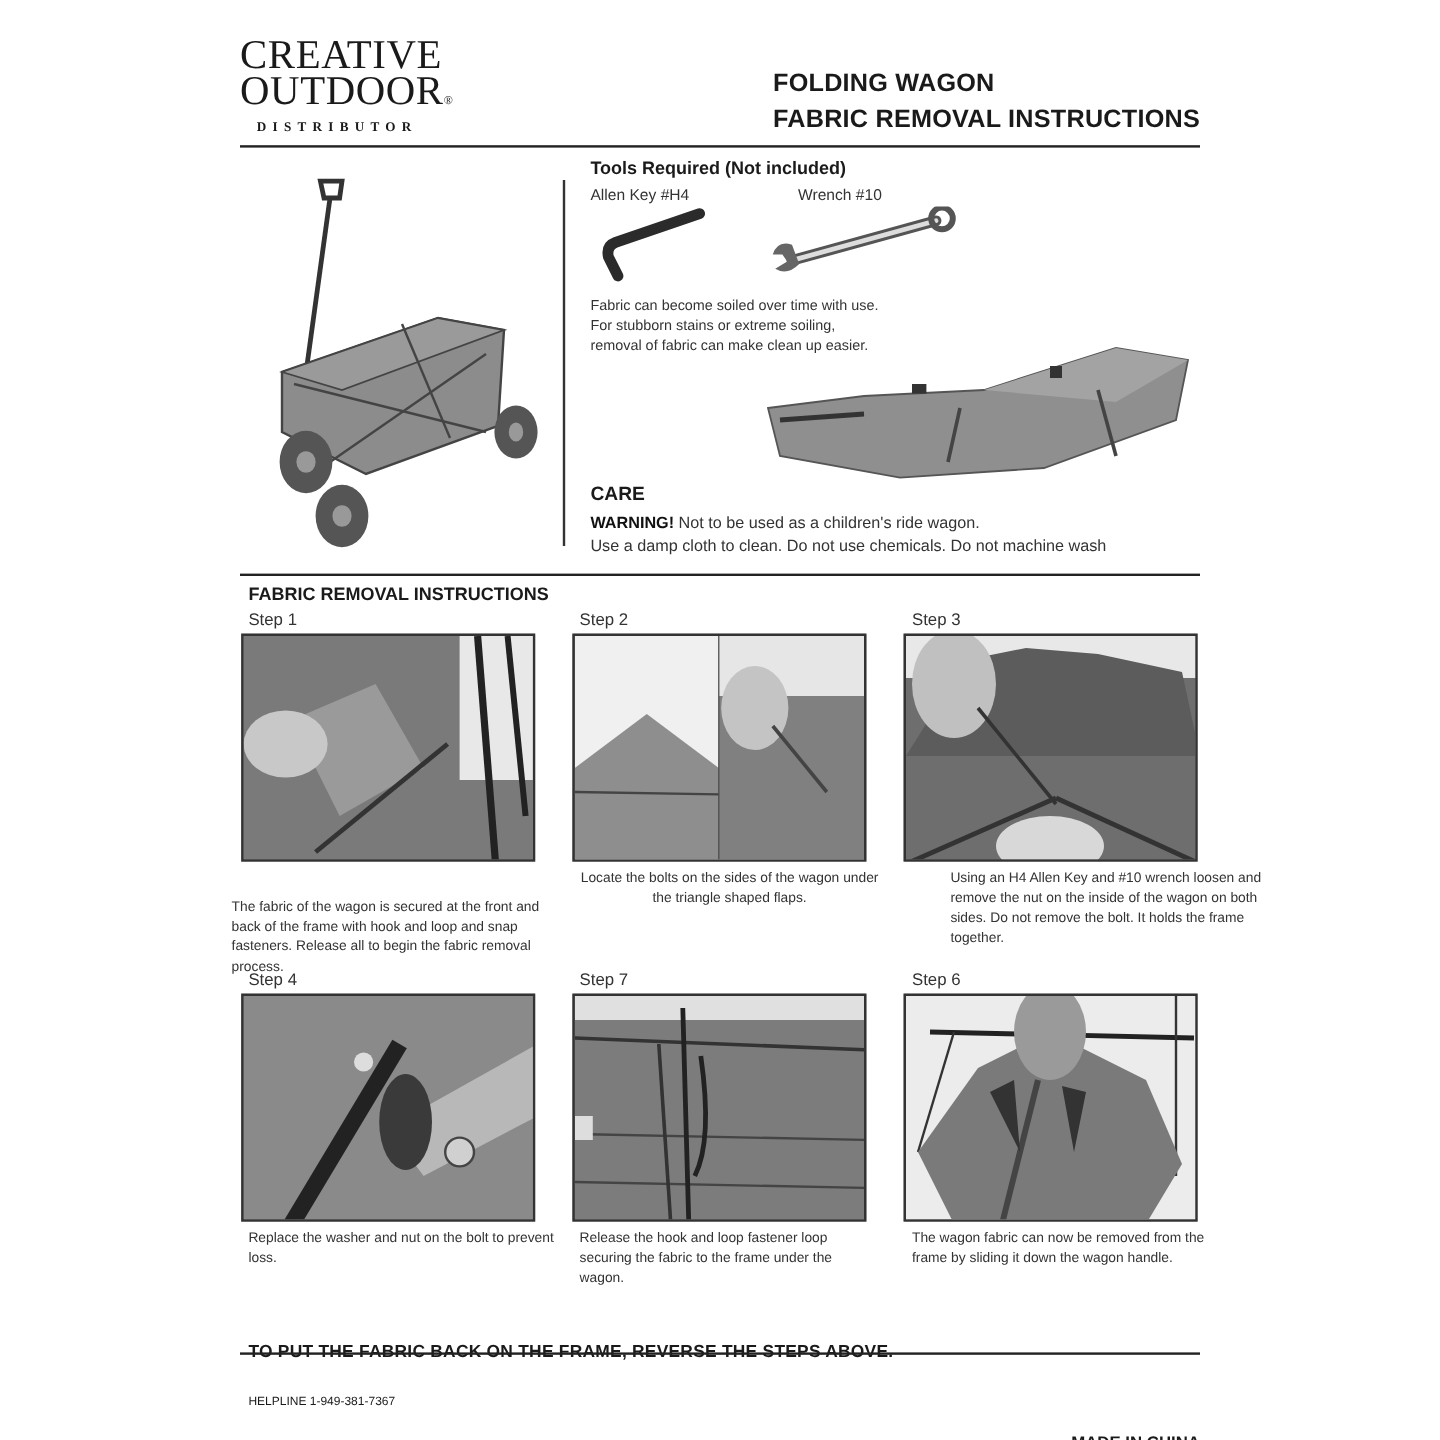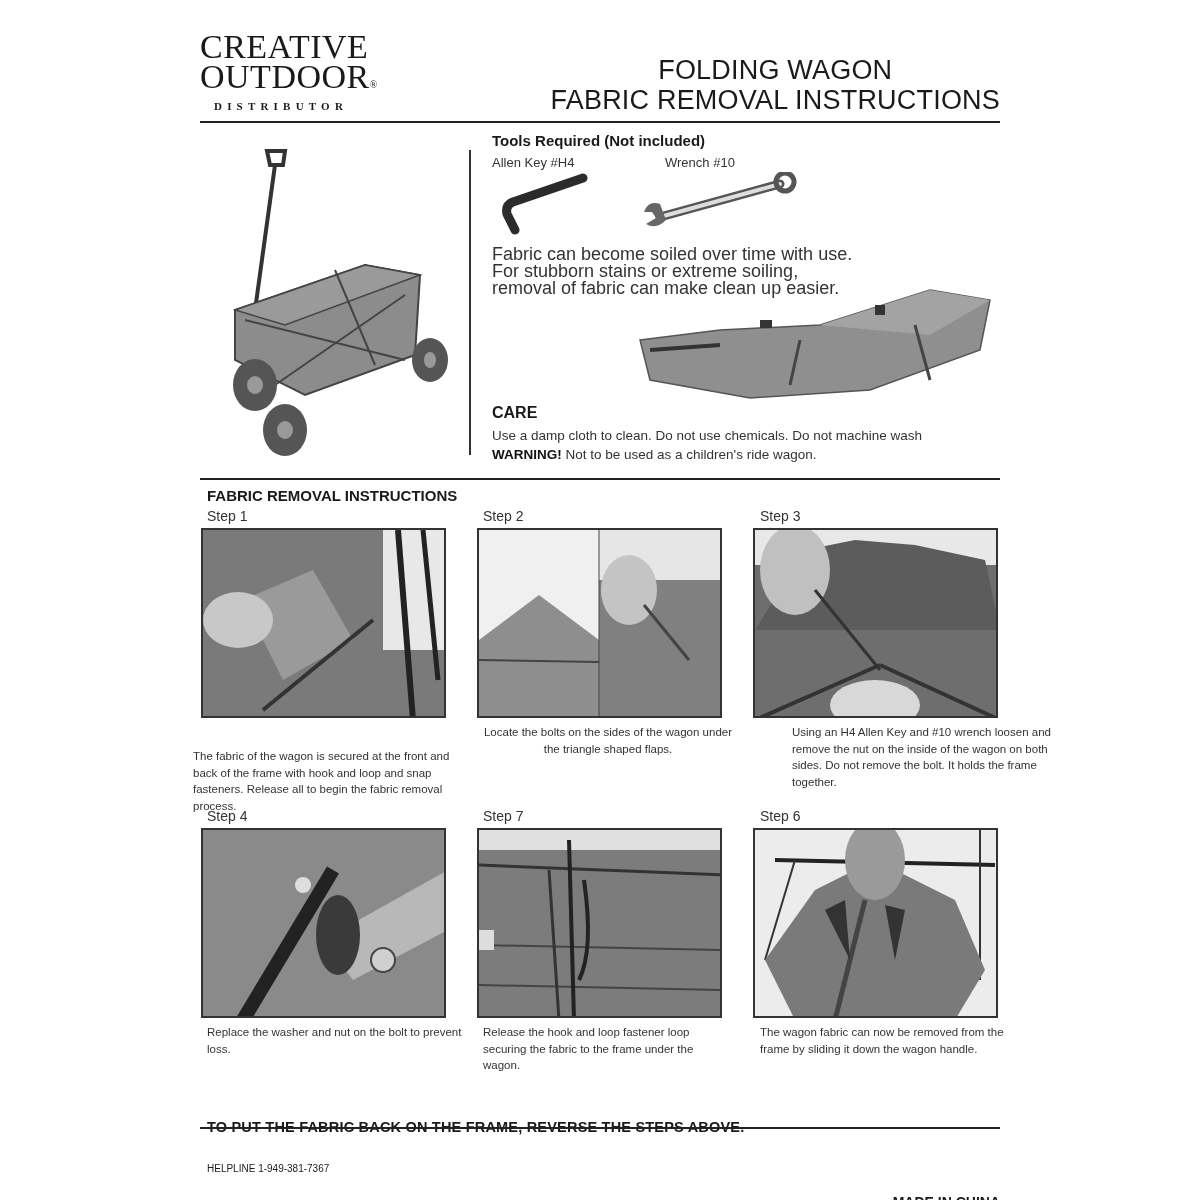--- a/index.html
+++ b/index.html
@@ -6,29 +6,29 @@
   body { width: 1200px; height: 1200px; position: relative; overflow: hidden;
          font-family: "Liberation Sans", sans-serif; color: #1a1a1a; }
   .abs { position: absolute; }
 
   
   .logo { left: 200px; top: 32px; width: 190px; }
   .logo-line { font-family: "Liberation Serif", serif; font-size: 34px; line-height: 30px;
                letter-spacing: 0.5px; color: #1a1a1a; }
   .logo-sub { font-family: "Liberation Serif", serif; font-size: 11px; letter-spacing: 5.2px;
               margin-top: 0; padding-left: 14px; font-weight: bold; }
-  .title { right: 200px; top: 55px; text-align: center; font-weight: normal; font-size: 27px;
+  .title { right: 200px; top: 55px; text-align: left; font-weight: bold; font-size: 21px;
            line-height: 30px; letter-spacing: 0.2px; }
   .rule { background: #222; height: 2px; }
 
   
   .vline { left: 469px; top: 150px; width: 2px; height: 305px; background: #333; }
   .tools-title { left: 492px; top: 132px; font-weight: bold; font-size: 15px; }
   .tool-label { font-size: 13px; color: #333; top: 155px; }
-  .body-text { font-size: 18px; line-height: 17px; color: #333; }
+  .body-text { font-size: 12px; line-height: 17px; color: #333; }
   .care-title { left: 492px; top: 404px; font-weight: bold; font-size: 16px; }
   .care-text { left: 492px; top: 426px; font-size: 13.5px; line-height: 19px; color: #333; }
   .care-text b { color: #111; }
 
   
   .section-title { left: 207px; top: 487px; font-weight: bold; font-size: 15px; }
   .step-label { font-size: 14px; color: #333; }
   .photo { border: 2px solid #333; box-sizing: border-box; overflow: hidden; background: #8a8a8a; }
   .step-text { font-size: 11.5px; line-height: 16.5px; color: #333; width: 270px; }
 
@@ -100,22 +100,22 @@
     <line x1="20" y1="70" x2="90" y2="65" stroke="#333" stroke-width="4"></line>
     <line x1="170" y1="60" x2="160" y2="105" stroke="#444" stroke-width="3"></line>
     <line x1="285" y1="45" x2="300" y2="100" stroke="#444" stroke-width="3"></line>
     <rect x="130" y="40" width="12" height="8" fill="#333"></rect>
     <rect x="245" y="25" width="10" height="10" fill="#333"></rect>
   </svg>
 </div>
 
 <div class="abs care-title" data-name="care-heading">CARE</div>
 <div class="abs care-text" data-name="care-text">
+  <div data-name="warning-line"><b data-name="warning-label">WARNING!</b><span data-name="warning-text"> Not to be used as a children's ride wagon.</span></div>
   <div data-name="care-instruction">Use a damp cloth to clean. Do not use chemicals. Do not machine wash</div>
-  <div data-name="warning-line"><b data-name="warning-label">WARNING!</b><span data-name="warning-text"> Not to be used as a children's ride wagon.</span></div>
 </div>
 
 <div class="abs rule" style="left:200px;top:478px;width:800px;" data-name="section-divider"></div>
 
 <div class="abs section-title" data-name="instructions-heading">FABRIC REMOVAL INSTRUCTIONS</div>
 
 <div class="abs step-label" style="left:207px;top:508px;" data-name="step-1-label">Step 1</div>
 <div class="abs step-label" style="left:483px;top:508px;" data-name="step-2-label">Step 2</div>
 <div class="abs step-label" style="left:760px;top:508px;" data-name="step-3-label">Step 3</div>
 

